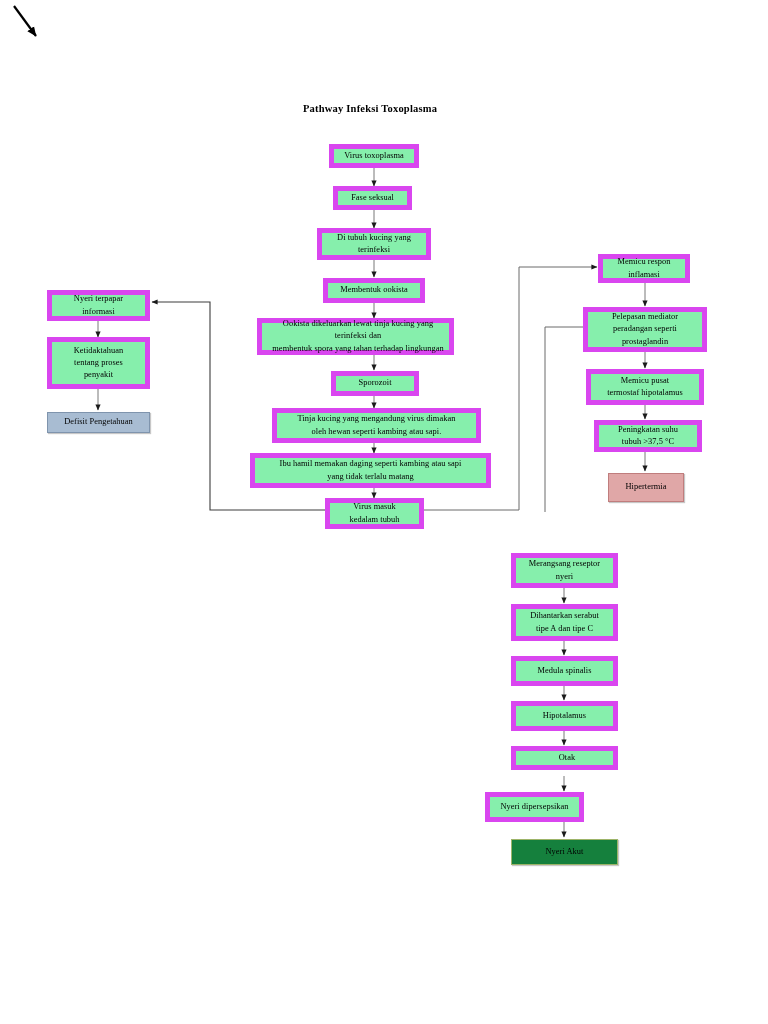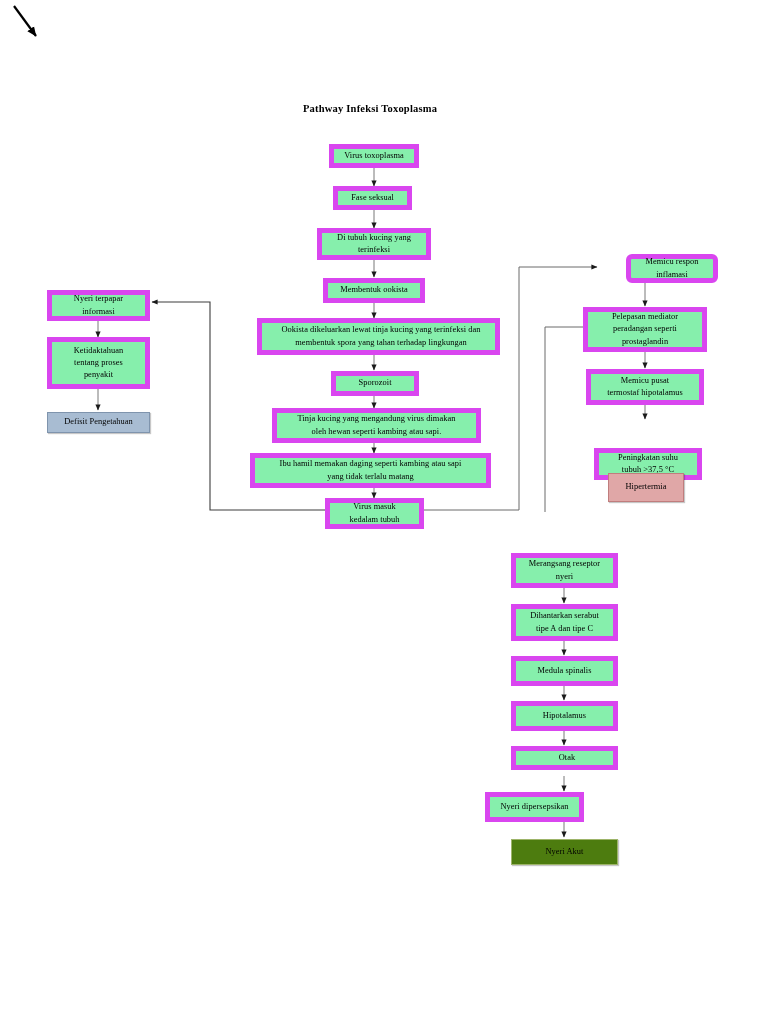--- a/index.html
+++ b/index.html
@@ -62,21 +62,21 @@
   }
   .node.blue {
     background: #a8bcd2;
     border-color: #7f94ad;
   }
   .node.pink {
     background: #e0a7a7;
     border-color: #c07d7d;
   }
   .node.green {
-    background: #4d7c0f;
+    background: #15803d;
     border-color: #9db469;
   }
 </style>
 </head>
 <body>
 
 <div id="canvas">
 
   <svg id="edges" viewBox="0 0 768 1024" xmlns="http://www.w3.org/2000/svg">
     <defs>
@@ -148,21 +148,21 @@
 
   <div class="node" style="left:317px; top:228px; width:114px; height:32px;">
     <span class="txt">Di tubuh kucing yang
 terinfeksi</span>
   </div>
 
   <div class="node" style="left:323px; top:278px; width:102px; height:25px;">
     <span class="txt">Membentuk ookista</span>
   </div>
 
-  <div class="node" style="left:257px; top:318px; width:243px; height:37px;padding-left:8px;">
+  <div class="node" style="left:257px; top:318px; width:197px; height:37px;padding-left:8px;">
     <span class="txt">Ookista dikeluarkan lewat tinja kucing yang terinfeksi dan
 membentuk spora yang tahan terhadap lingkungan</span>
   </div>
 
   <div class="node" style="left:331px; top:371px; width:88px; height:25px;">
     <span class="txt">Sporozoit</span>
   </div>
 
   <div class="node" style="left:272px; top:408px; width:209px; height:35px;">
     <span class="txt">Tinja kucing yang mengandung virus dimakan
@@ -187,37 +187,37 @@
   <div class="node" style="left:47px; top:337px; width:103px; height:52px;">
     <span class="txt">Ketidaktahuan
 tentang proses
 penyakit</span>
   </div>
 
   <div class="node diag blue" style="left:47px; top:412px; width:103px; height:21px;">
     <span class="txt">Defisit Pengetahuan</span>
   </div>
 
-  <div class="node" style="left:626px; top:254px; width:92px; height:29px;border-radius:6px;">
+  <div class="node" style="left:598px; top:254px; width:92px; height:29px;">
     <span class="txt">Memicu respon
 inflamasi</span>
   </div>
 
   <div class="node" style="left:583px; top:307px; width:124px; height:45px;">
     <span class="txt">Pelepasan mediator
 peradangan seperti
 prostaglandin</span>
   </div>
 
   <div class="node" style="left:586px; top:369px; width:118px; height:36px;">
     <span class="txt">Memicu pusat
 termostaf hipotalamus</span>
   </div>
 
-  <div class="node" style="left:594px; top:420px; width:108px; height:32px;margin-top:28px;">
+  <div class="node" style="left:594px; top:420px; width:108px; height:32px;">
     <span class="txt">Peningkatan suhu
 tubuh &gt;37,5 °C</span>
   </div>
 
   <div class="node diag pink" style="left:608px; top:473px; width:76px; height:29px;">
     <span class="txt">Hipertermia</span>
   </div>
 
   <div class="node" style="left:511px; top:553px; width:107px; height:35px;">
     <span class="txt">Merangsang reseptor

